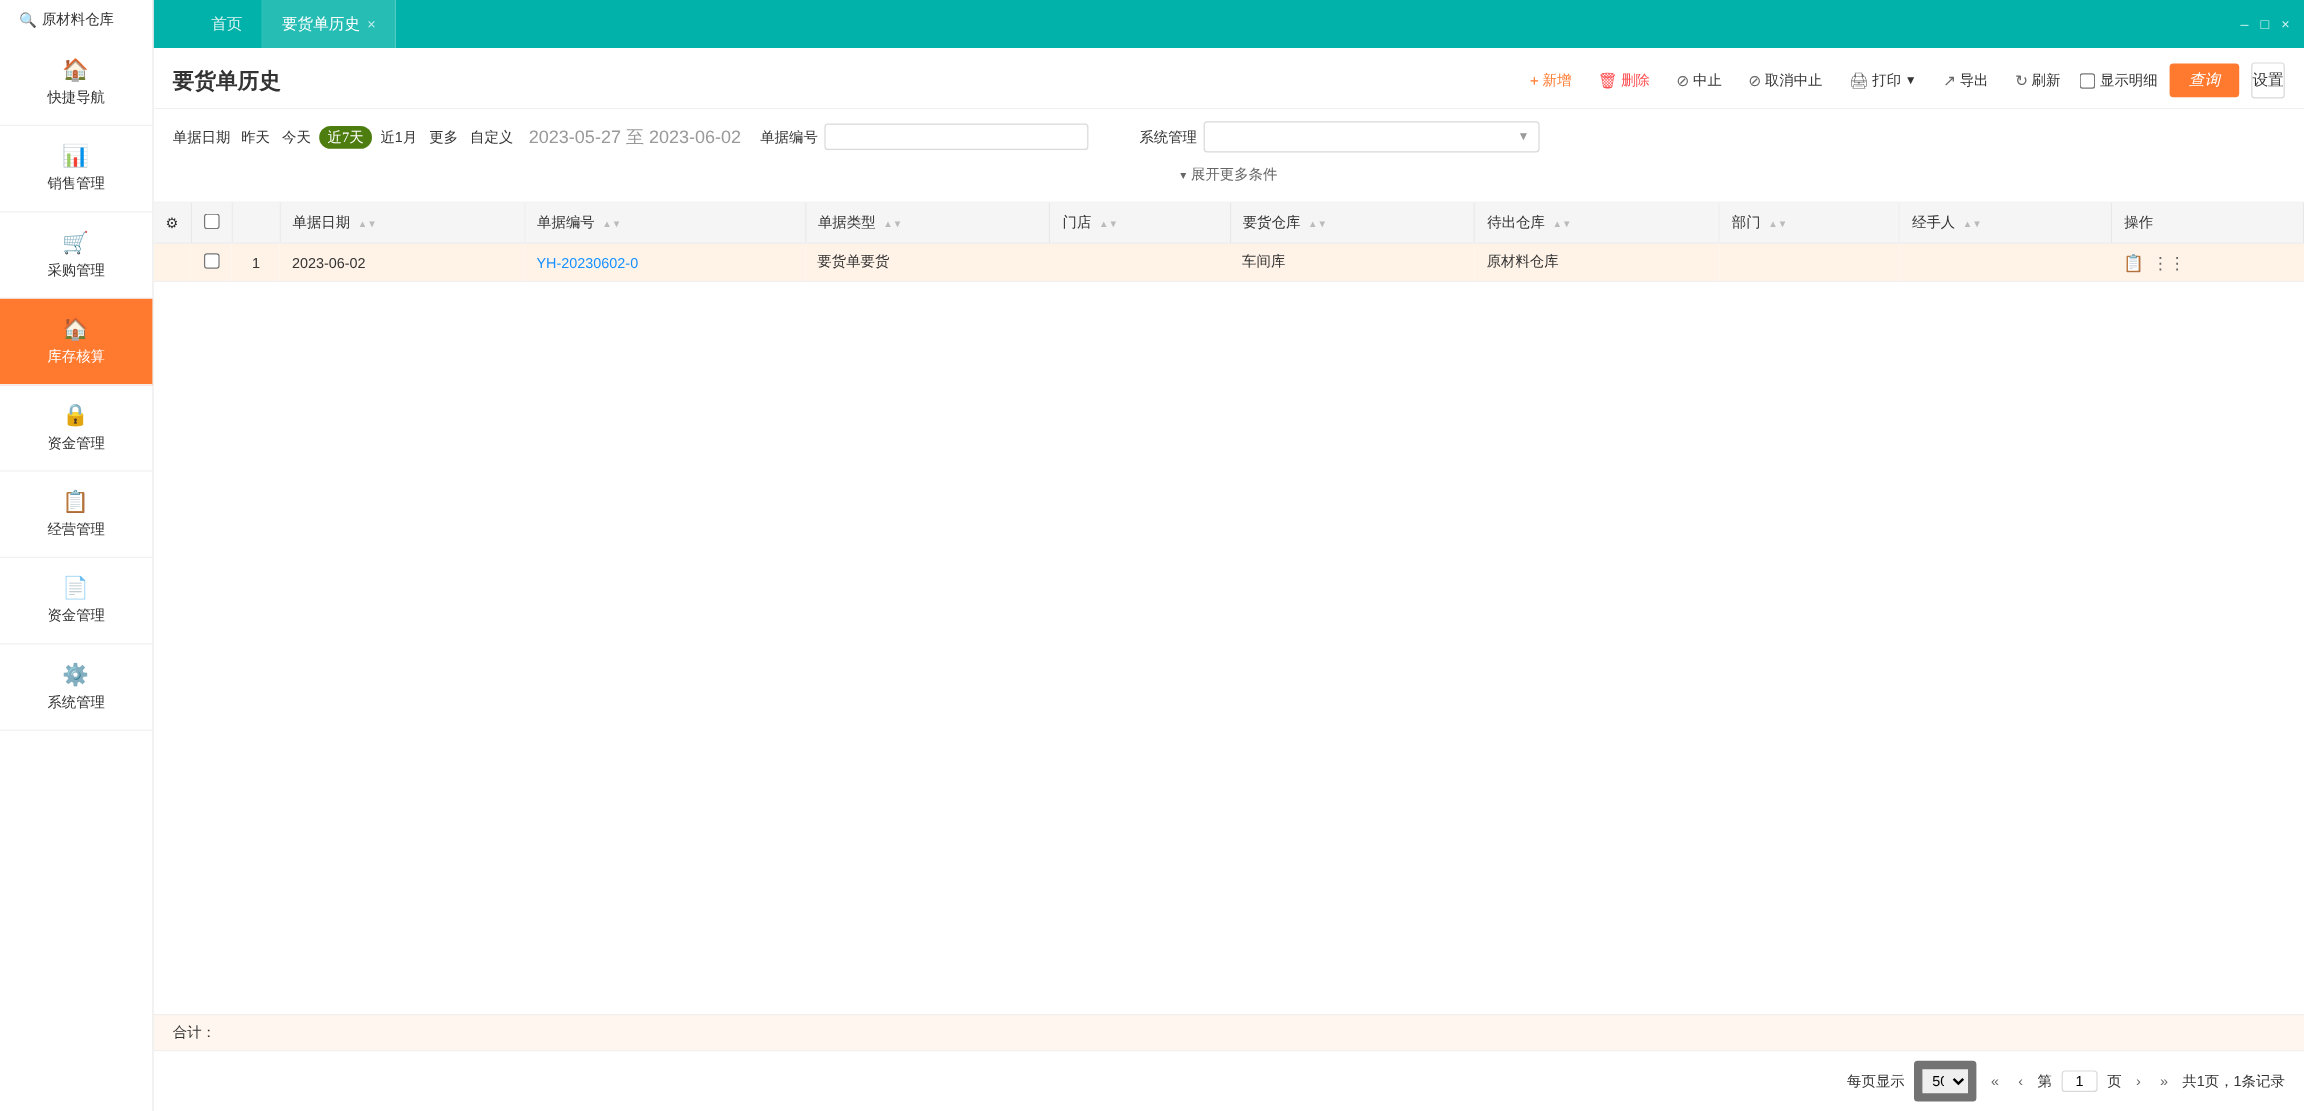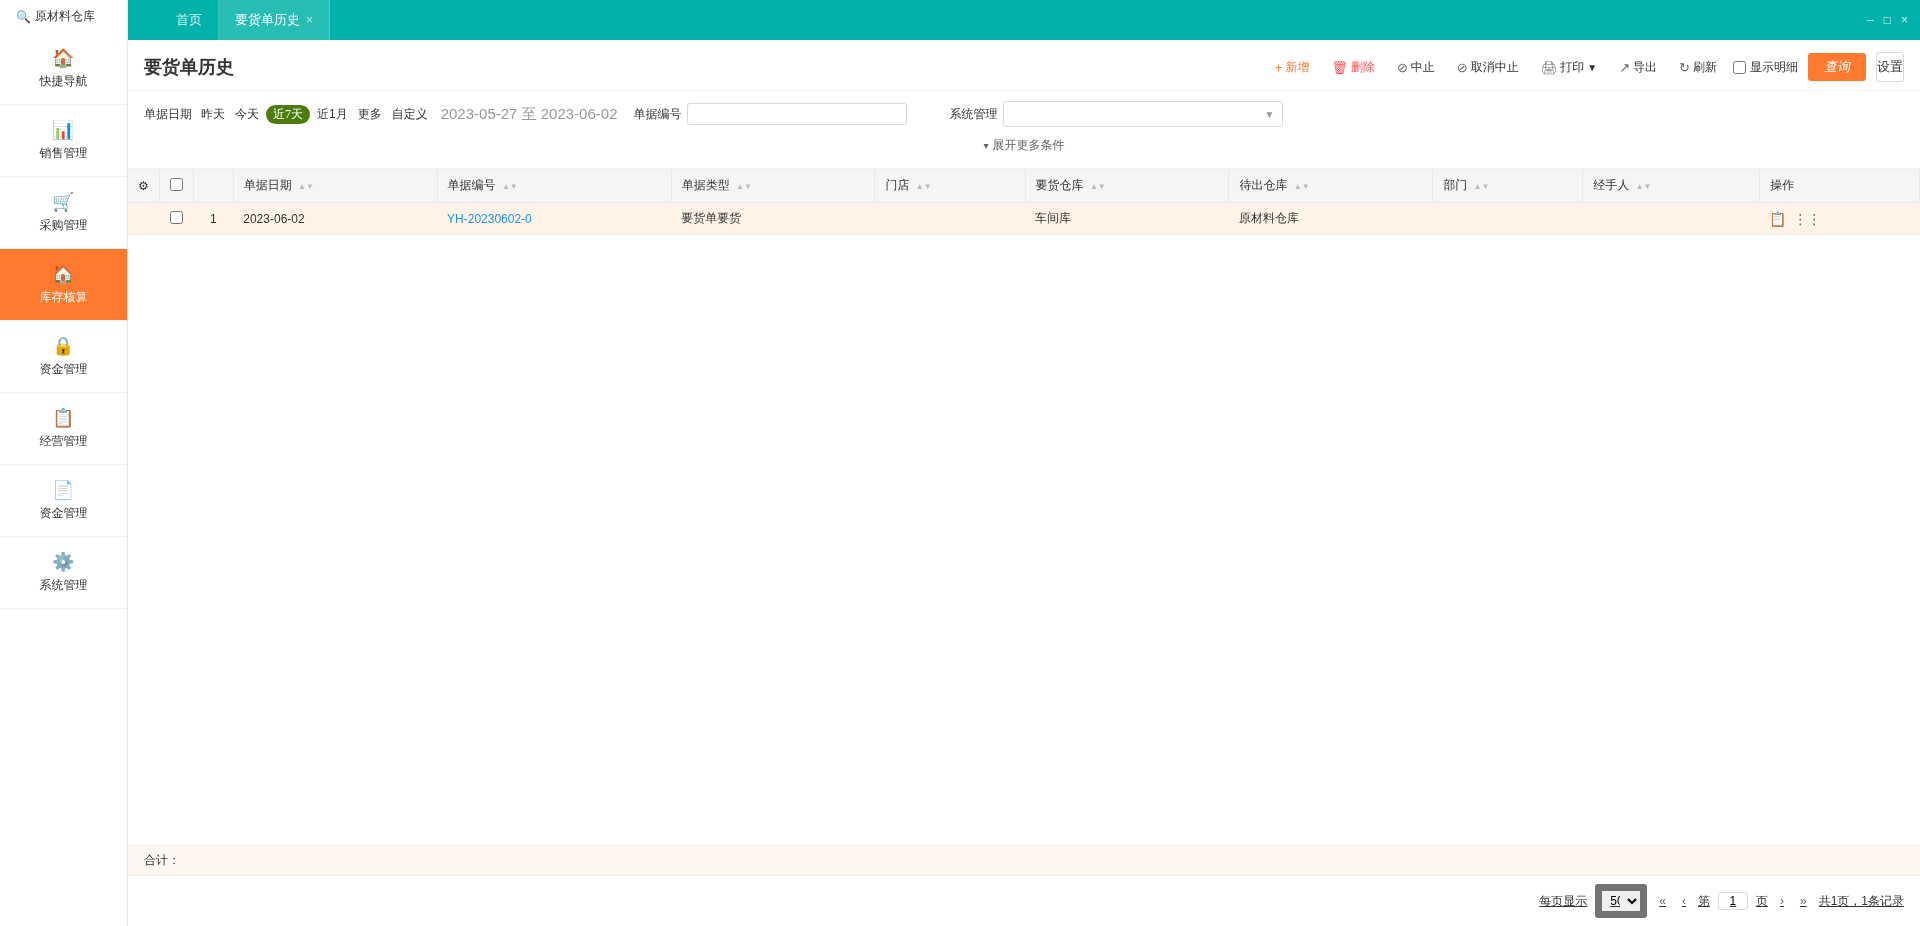--- a/index.html
+++ b/index.html
@@ -315,21 +315,20 @@
     .pagination {
       display: flex;
       align-items: center;
       justify-content: flex-end;
       padding: 8px 16px;
       gap: 8px;
       font-size: 12px;
       color: #333;
       border-top: 1px solid #f0f0f0;
       flex-shrink: 0;
-      text-decoration: underline;
     }
     .pagination-select {
       border: 7px solid #737373;
       border-radius: 3px;
       padding: 2px 4px;
       font-size: 12px;
       width: 52px;
     }
     .page-nav {
       cursor: pointer;

